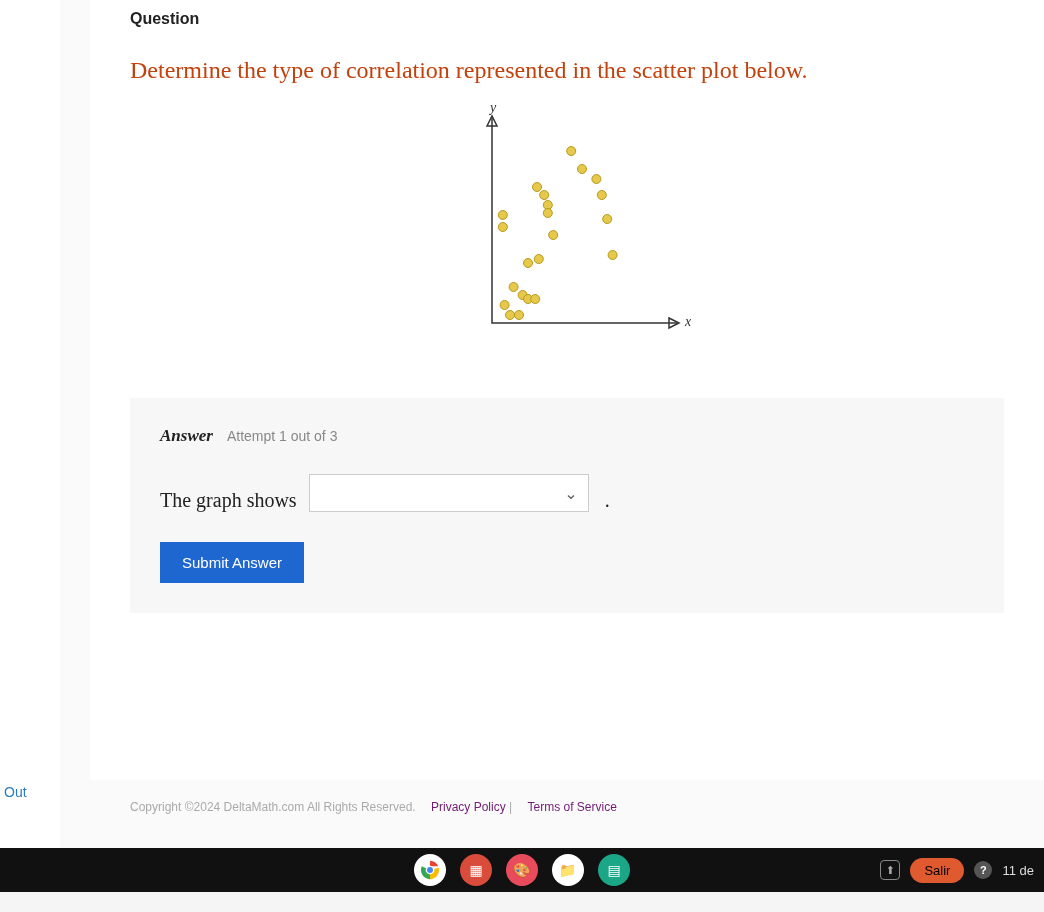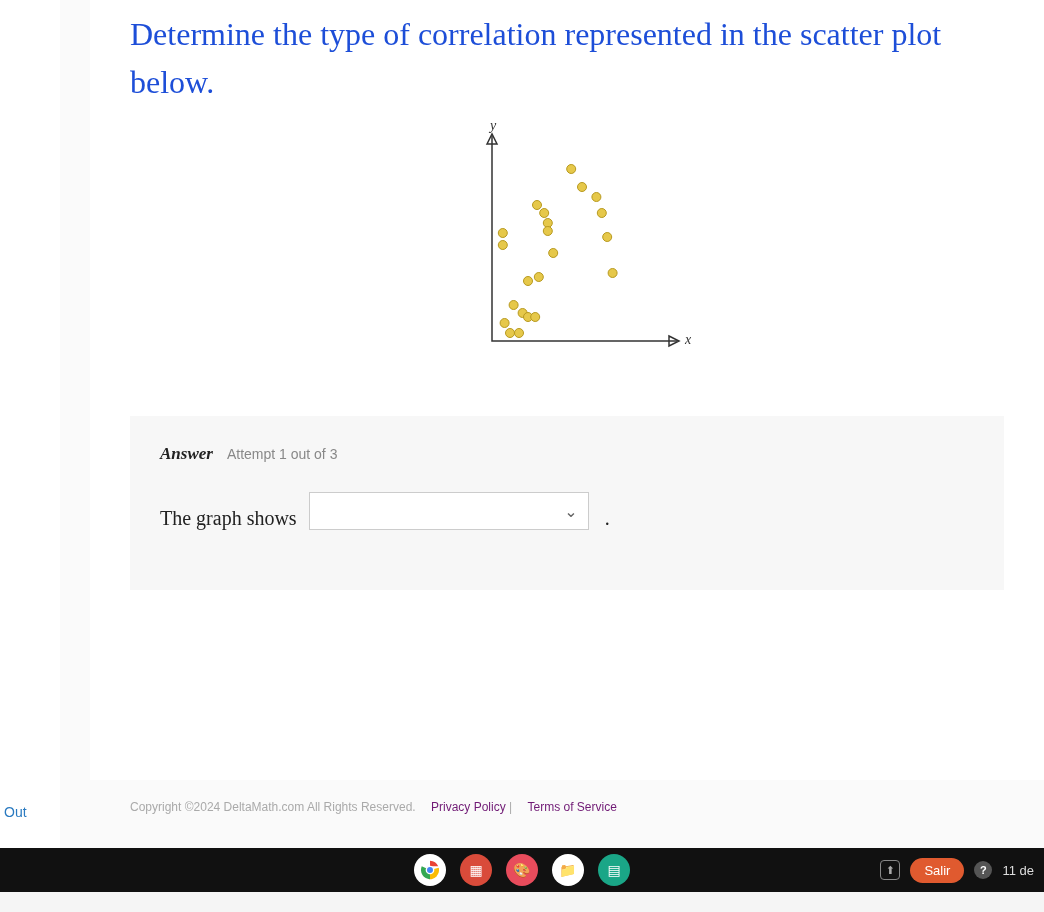--- a/index.html
+++ b/index.html
@@ -22,41 +22,41 @@
   position: absolute;
   left: 0;
   top: 0;
   width: 60px;
   height: 850px;
   background: #fff;
 }
 .out-label {
   position: absolute;
   left: 0;
-  top: 800px;
+  top: 780px;
   font-family: Arial, sans-serif;
   font-size: 14px;
   color: #2a7ac0;
   padding: 4px;
 }
 .content {
   padding: 10px 40px 20px 40px;
   background: #fff;
   min-height: 780px;
 }
 .question-label {
   font-family: Arial, sans-serif;
   font-weight: bold;
   color: #222;
   font-size: 16px;
   margin-bottom: 24px;
 }
 .prompt {
-  font-size: 32px;
-  color: #1d4ed8;
+  font-size: 24px;
+  color: #c2410c;
   line-height: 1.5;
   margin-bottom: 4px;
 }
 .chart-wrap {
   display: flex;
   justify-content: center;
   margin: 10px 0 40px 0;
 }
 .answer-section {
   background: #f7f7f7;
@@ -152,21 +152,21 @@
   right: 10px;
   display: flex;
   align-items: center;
   gap: 10px;
   font-family: Arial, sans-serif;
   color: #ddd;
   font-size: 13px;
 }
 .salir {
   background: #e05a2f;
-  color: #ffffff;
+  color: #000000;
   padding: 5px 14px;
   border-radius: 14px;
   font-size: 13px;
 }
 .help-icon {
   width: 18px; height:18px; border-radius:50%;
   background:#555; color:#fff;
   display:flex; align-items:center; justify-content:center;
   font-size:11px; font-weight:bold;
 }
@@ -183,20 +183,21 @@
 .axis-label { font-family: Georgia, serif; font-style: italic; font-size: 14px; fill:#333; }
 </style>
 </head>
 <body>
 
 <div class="page">
   <div class="sidebar-stub"></div>
   <div class="out-label">Out</div>
 
   <div class="content">
+    <div class="question-label">Question</div>
     <div class="prompt">Determine the type of correlation represented in the scatter plot below.</div>
 
     <div class="chart-wrap">
       <svg class="scatter" viewBox="0 0 260 260">
         <text class="axis-label" x="53" y="14">y</text>
         <text class="axis-label" x="248" y="228">x</text>
         <path class="axis" d="M 55 20 L 55 225 L 240 225"></path>
         <path class="axis" d="M 50 28 L 55 18 L 60 28 Z" fill="#333"></path>
         <path class="axis" d="M 232 220 L 242 225 L 232 230 Z" fill="#333"></path>
         <g id="dots">
@@ -231,20 +232,21 @@
         <span class="answer-label">Answer</span>
         <span class="attempt">Attempt 1 out of 3</span>
       </div>
       <div class="answer-line">
         <span class="answer-text">The graph shows</span>
         <div class="dropdown">
           <span style="color:#666;">⌄</span>
         </div>
         <span class="period">.</span>
       </div>
+      <button class="submit-btn">Submit Answer</button>
     </div>
   </div>
 
   <div class="footer">
     <span>Copyright ©2024 DeltaMath.com All Rights Reserved.</span>
     <a href="#">Privacy Policy</a>
     <span> | </span>
     <a href="#">Terms of Service</a>
   </div>
 </div>

